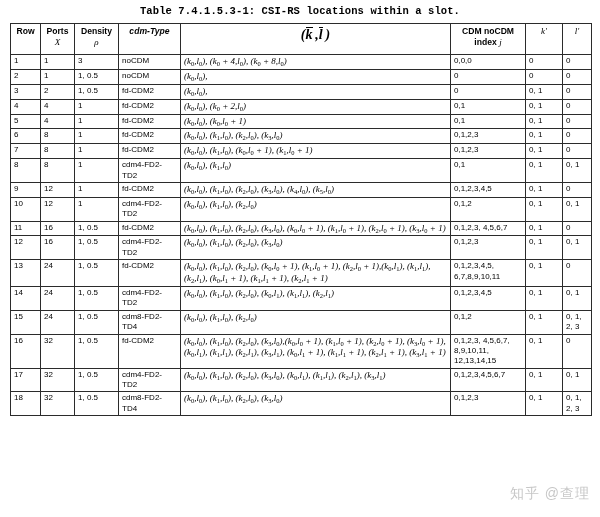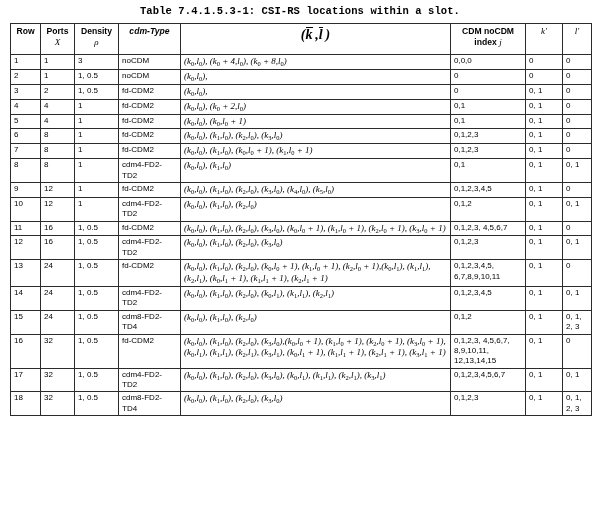--- a/index.html
+++ b/index.html
@@ -411,13 +411,14 @@
               <span class="math">(k<sub>0</sub>,l<sub>0</sub>), (k<sub>1</sub>,l<sub>0</sub>), (k<sub>2</sub>,l<sub>0</sub>), (k<sub>3</sub>,l<sub>0</sub>)</span>
             </td>
             <td><span class="grp-cell">0,1,2,3</span></td>
             <td><span class="num-cell">0, 1</span></td>
             <td><span class="num-cell">0, 1, 2, 3</span></td>
           </tr>
         </tbody>
     </table>
   </div>
 
+  <div class="watermark">知乎 @查理</div>
 </div>
 
 </body></html>

